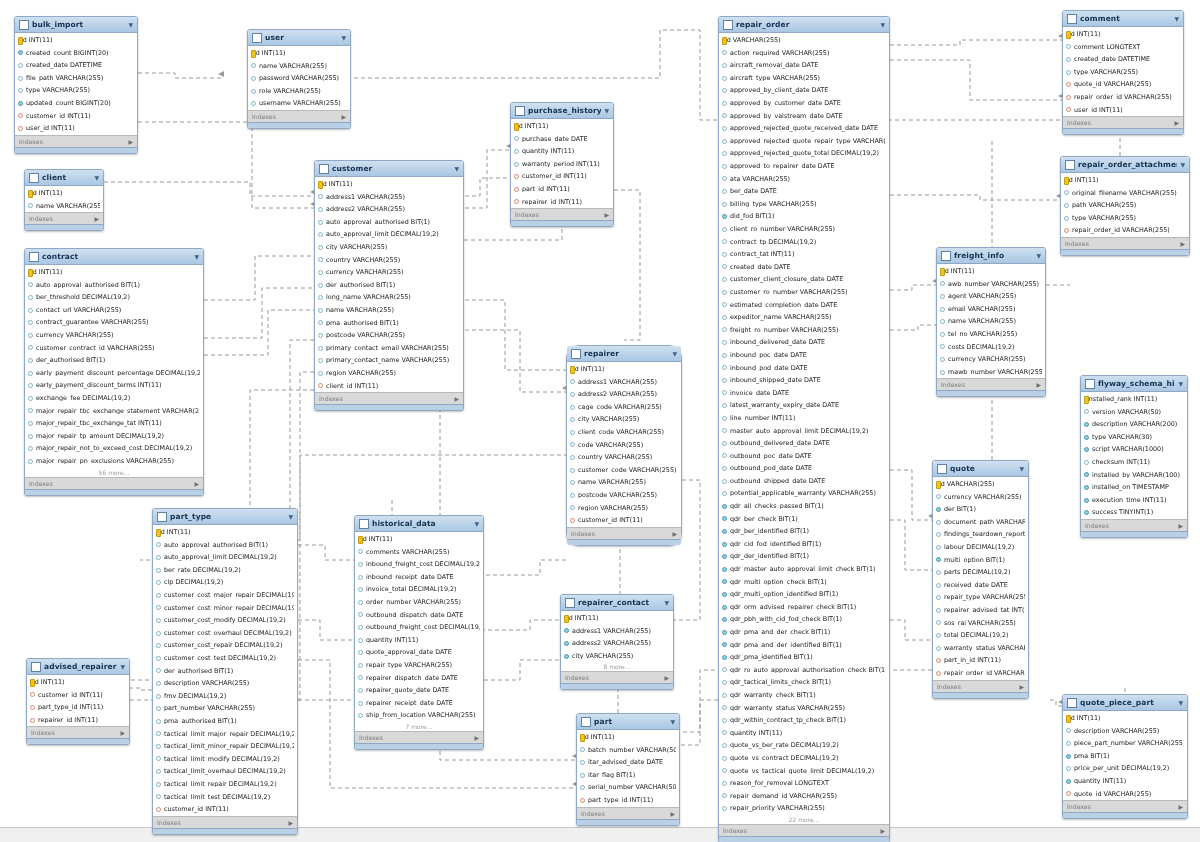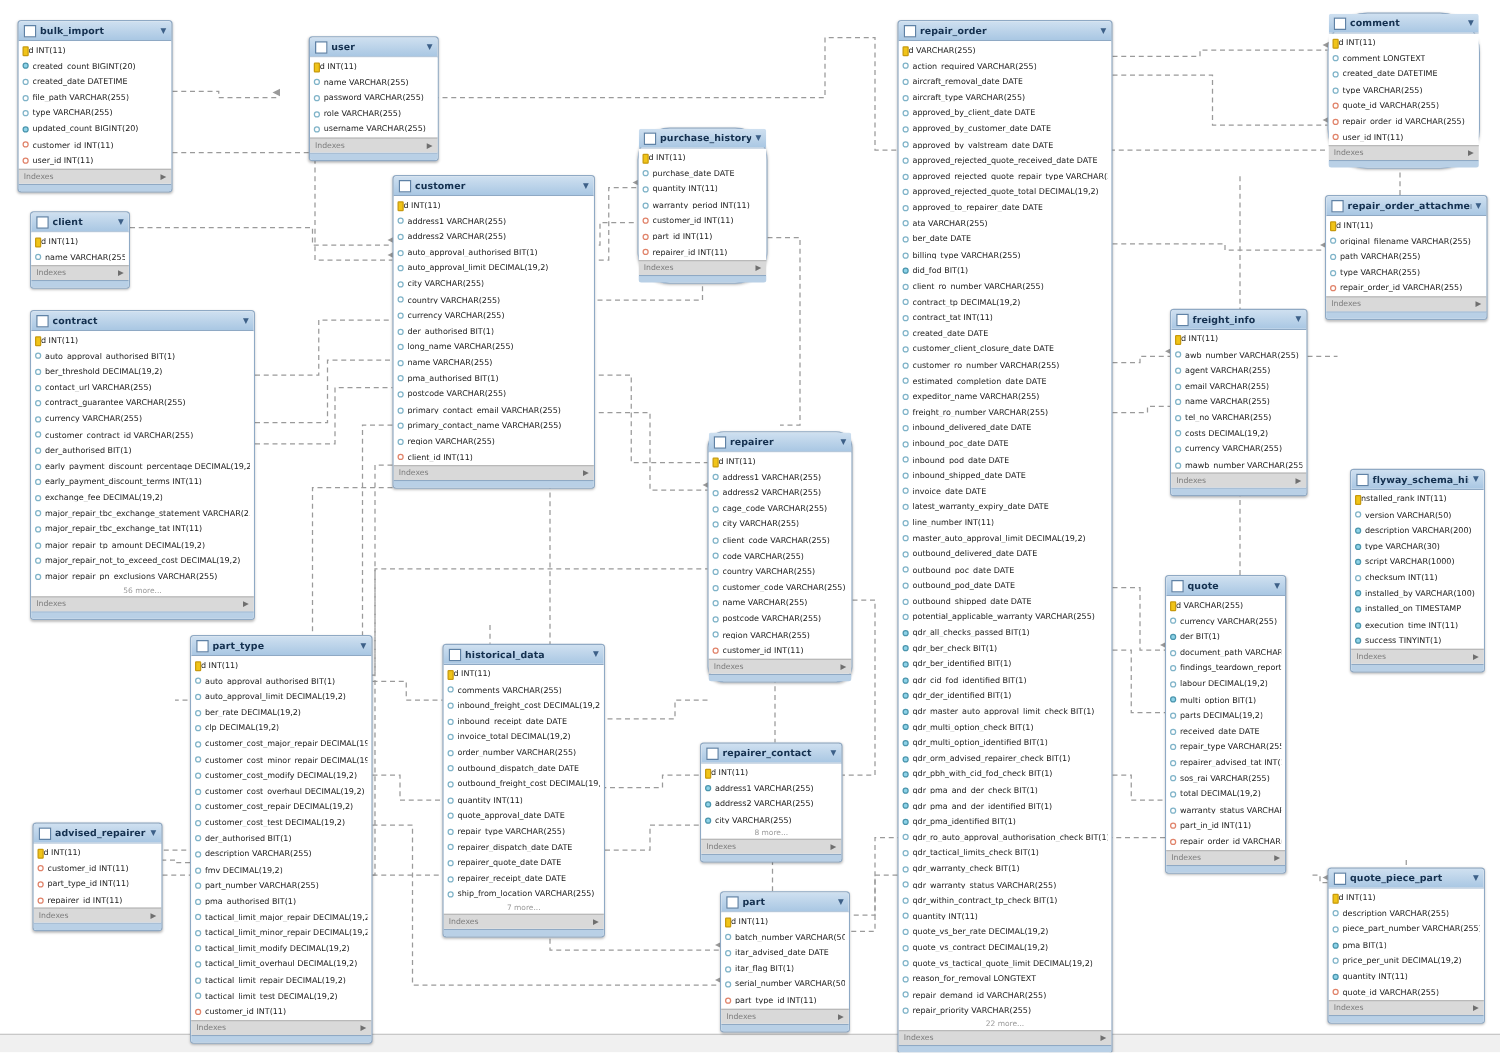--- a/index.html
+++ b/index.html
@@ -311,21 +311,21 @@
           <span class="t">major_repair_pn_exclusions VARCHAR(255)</span>
         </div>
         <div class="more">56 more...</div>
       </div>
       <div class="idx">
         <span class="it">Indexes</span>
         <span class="ia">▶</span>
       </div>
       <div class="foot"></div>
     </div>
-    <div class="tbl" style="left: 314px; top: 140px; width: 162px;">
+    <div class="tbl" style="left: 314px; top: 160px; width: 150px;">
       <div class="hdr">
         <span class="tico"></span>
         <span class="tname">customer</span>
         <span class="caret">▼</span>
       </div>
       <div class="cols">
         <div class="col">
           <span class="b pk"></span>
           <span class="t">id INT(11)</span>
         </div>
@@ -393,21 +393,21 @@
           <span class="b fk"></span>
           <span class="t">client_id INT(11)</span>
         </div>
       </div>
       <div class="idx">
         <span class="it">Indexes</span>
         <span class="ia">▶</span>
       </div>
       <div class="foot"></div>
     </div>
-    <div class="tbl" style="left: 510px; top: 102px; width: 104px; border-radius: 26px;">
+    <div class="tbl" style="left: 510px; top: 102px; width: 104px;">
       <div class="hdr">
         <span class="tico"></span>
         <span class="tname">purchase_history</span>
         <span class="caret">▼</span>
       </div>
       <div class="cols">
         <div class="col">
           <span class="b pk"></span>
           <span class="t">id INT(11)</span>
         </div>
@@ -698,21 +698,21 @@
           <span class="t">repair_priority VARCHAR(255)</span>
         </div>
         <div class="more">22 more...</div>
       </div>
       <div class="idx">
         <span class="it">Indexes</span>
         <span class="ia">▶</span>
       </div>
       <div class="foot"></div>
     </div>
-    <div class="tbl" style="left: 1062px; top: 10px; width: 122px; border-radius: 32px;">
+    <div class="tbl" style="left: 1062px; top: 10px; width: 122px;">
       <div class="hdr">
         <span class="tico"></span>
         <span class="tname">comment</span>
         <span class="caret">▼</span>
       </div>
       <div class="cols">
         <div class="col">
           <span class="b pk"></span>
           <span class="t">id INT(11)</span>
         </div>

